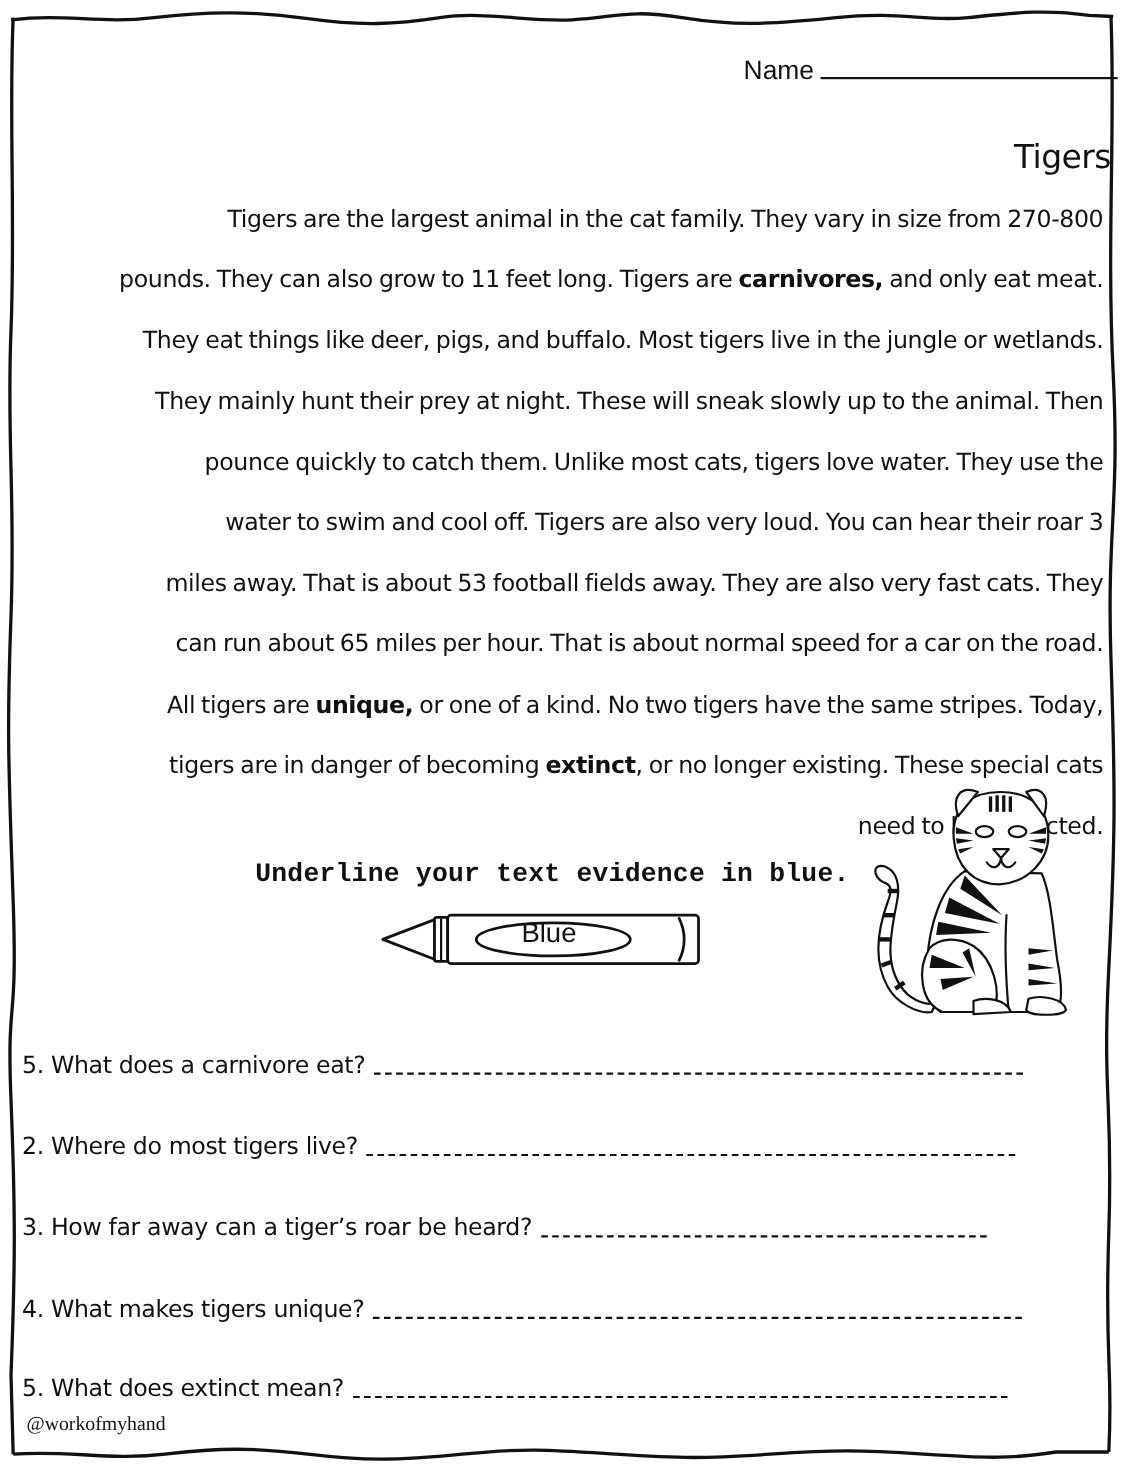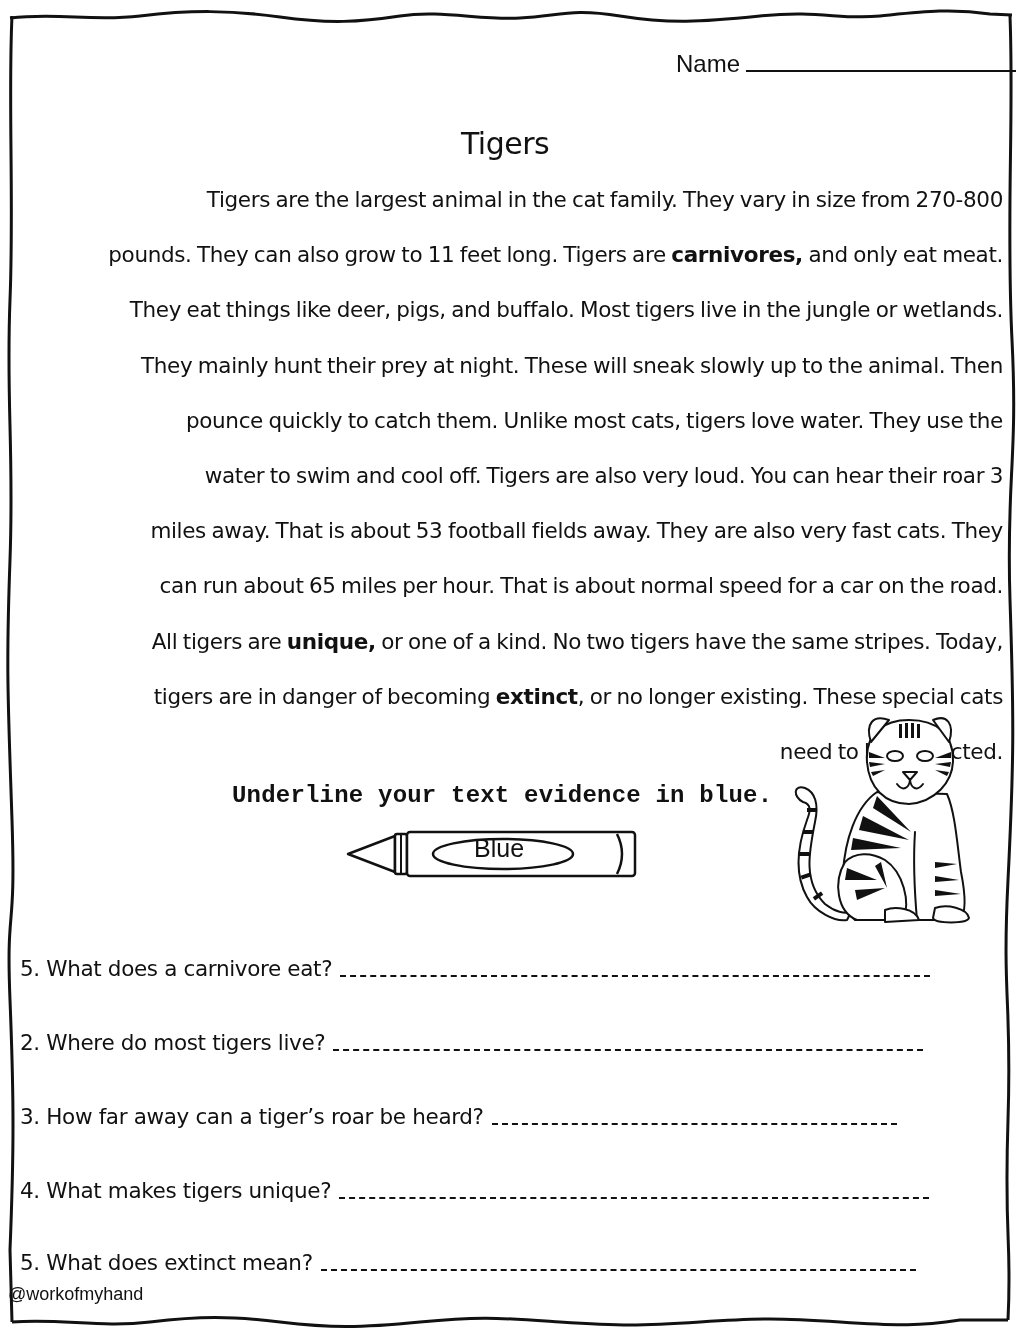--- a/index.html
+++ b/index.html
@@ -1,36 +1,36 @@
 <!DOCTYPE html>
 <html><head>
   <meta charset="utf-8">
   <style>
     html, body { margin: 0; padding: 0; background: #ffffff; }
     body { width: 1022px; height: 1336px; position: relative; overflow: hidden;
            font-family: "DejaVu Sans", sans-serif; color: #111; }
     .border-svg { position: absolute; left: 0; top: 0; width: 1022px; height: 1336px; pointer-events: none; }
     .name-row { position: absolute; left: 656px; top: 48px; font-size: 24px; font-family: "Liberation Sans", sans-serif; margin-left: 20px; }
     .name-line { display: inline-block; width: 270px; border-bottom: 2px solid #111; height: 22px; vertical-align: baseline; margin-left: 6px; }
-    .title { position: absolute; left: 0; width: 1010px; top: 126px; text-align: center; font-size: 30px;
+    .title { position: absolute; left: 0; width: 1010px; top: 126px; text-align: right; font-size: 30px;
              font-family: "DejaVu Sans", sans-serif; letter-spacing: -0.5px; }
     .passage { position: absolute; left: 18px; top: 172px; width: 985px; font-size: 21.5px; line-height: 55.2px;
                font-family: "DejaVu Sans", sans-serif; letter-spacing: -0.35px; word-spacing: -1px; text-align: right; }
     .passage .line { display: block; white-space: nowrap; }
     .passage b { font-weight: bold; }
     .instruction { position: absolute; left: 232px; top: 782px; font-size: 24px; font-weight: bold;
                    font-family: Liberation Mono, monospace; letter-spacing: 0.2px; }
     .crayon { position: absolute; left: 345px; top: 828px; width: 295px; height: 50px; }
     .crayon-label { position: absolute; left: 474px; top: 834px; font-size: 25px; font-family: "Liberation Sans", sans-serif; }
     .tiger { position: absolute; left: 785px; top: 712px; width: 200px; height: 218px; }
     .questions { position: absolute; left: 20px; top: 948px; width: 960px; }
     .question { position: absolute; left: 0; font-size: 21.5px; font-family: "DejaVu Sans", sans-serif;
                 letter-spacing: -0.35px; white-space: nowrap; display: flex; align-items: baseline; }
     .answer-line { display: inline-block; border-bottom: 2px dashed #111; height: 2px; margin-left: 8px; align-self: flex-end; margin-bottom: 4px; }
-    .credit { position: absolute; left: 8px; top: 1284px; font-size: 18px; font-family: Liberation Sans, sans-serif; }
+    .credit { position: absolute; left: 24px; top: 1284px; font-size: 18px; font-family: Liberation Serif, serif; }
   </style>
 </head>
 <body>
 
 <svg class="border-svg" viewBox="0 0 1022 1336" xmlns="http://www.w3.org/2000/svg">
   <path d="M10 18 C 60 12, 90 22, 140 16 S 230 10, 280 17 S 360 22, 400 16 S 480 20, 520 18 S 570 8, 620 16 S 700 22, 760 16 S 840 20, 880 16 S 950 8, 990 14 L 1012 15" fill="none" stroke="#111" stroke-width="3"></path>
   <path d="M12 16 C 8 100, 14 200, 10 300 S 14 450, 10 560 S 8 700, 12 820 S 6 900, 10 1000 S 14 1150, 10 1250 L 12 1322" fill="none" stroke="#111" stroke-width="3"></path>
   <path d="M1010 16 C 1014 120, 1006 220, 1012 340 S 1006 480, 1010 600 S 1014 760, 1008 880 S 1012 1000, 1008 1120 S 1012 1240, 1008 1320" fill="none" stroke="#111" stroke-width="3"></path>
   <path d="M12 1322 C 60 1318, 100 1328, 150 1322 S 230 1316, 280 1322 S 360 1328, 420 1322 S 500 1318, 560 1322 S 640 1326, 700 1322 S 780 1318, 840 1322 S 920 1326, 960 1320 L 1008 1320" fill="none" stroke="#111" stroke-width="3"></path>
 </svg>

